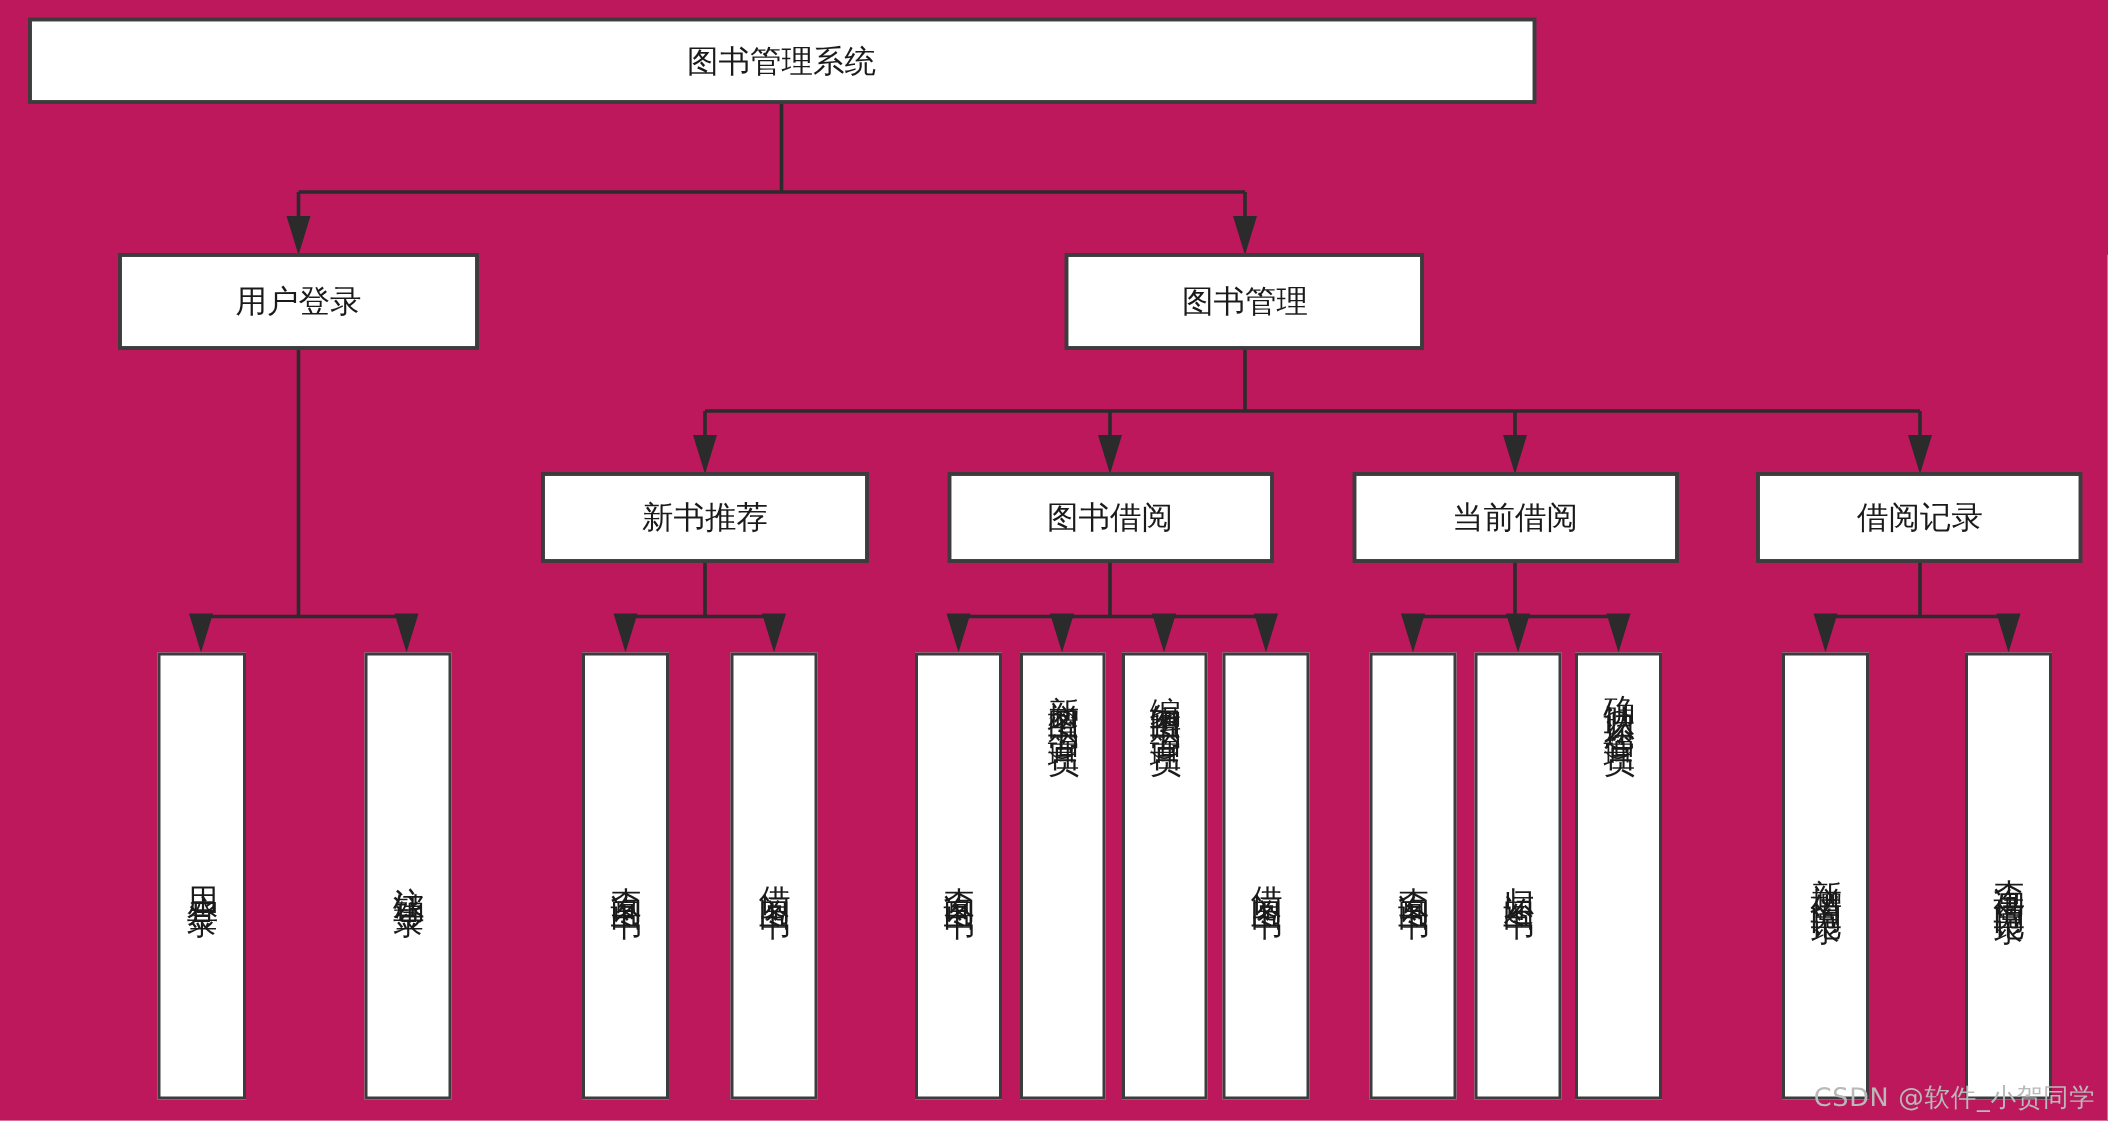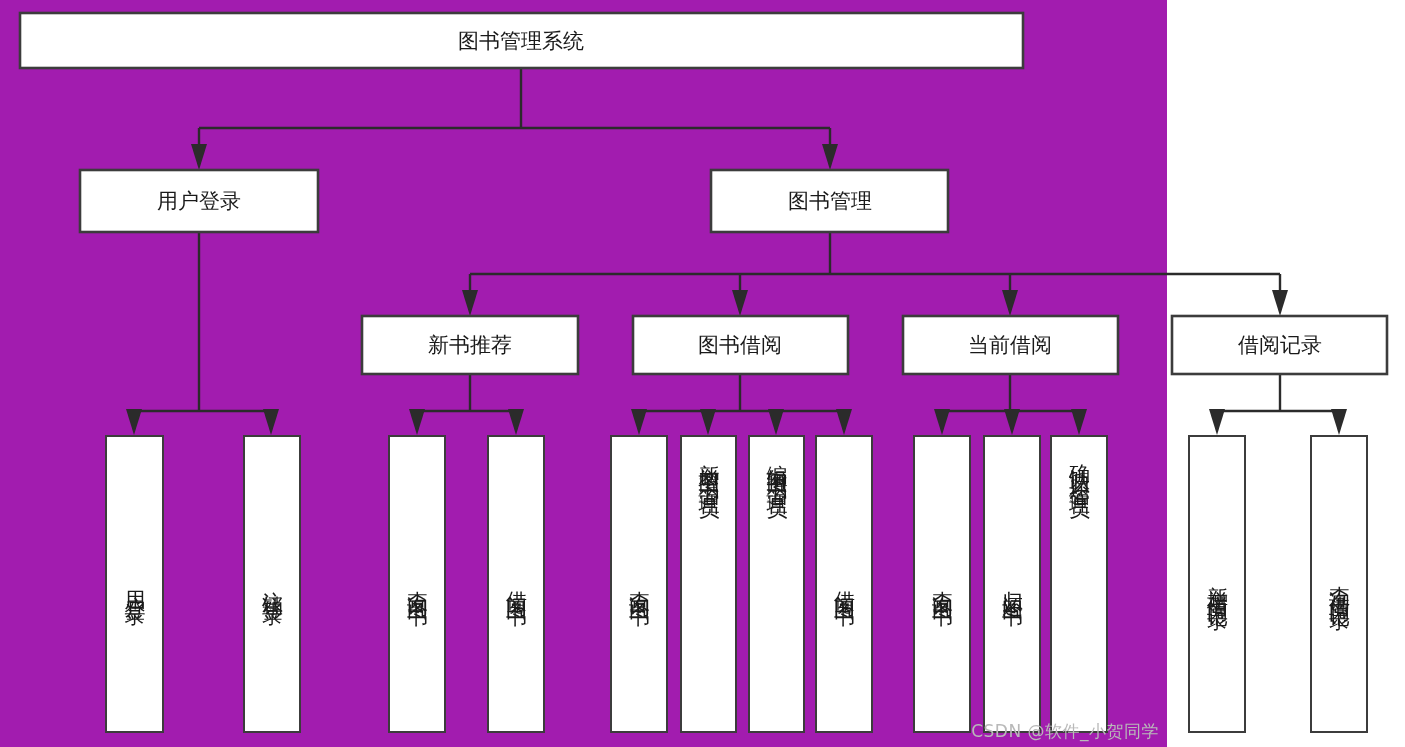--- a/index.html
+++ b/index.html
@@ -8,23 +8,23 @@
     background: #ffffff;
   }
   body {
     width: 1405px;
     height: 747px;
     font-family: "DejaVu Sans", "Liberation Sans", sans-serif;
     overflow: hidden;
   }
   #diagram-root {
     position: relative;
-    width: 1167px;
+    width: 1405px;
     height: 747px;
-    background: #a21caf;
+    background: #be185d;
     text-decoration: underline;
   }
   svg#flow {
     position: absolute;
     left: 0;
     top: 0;
     width: 1405px;
     height: 747px;
   }
   .node-box {

